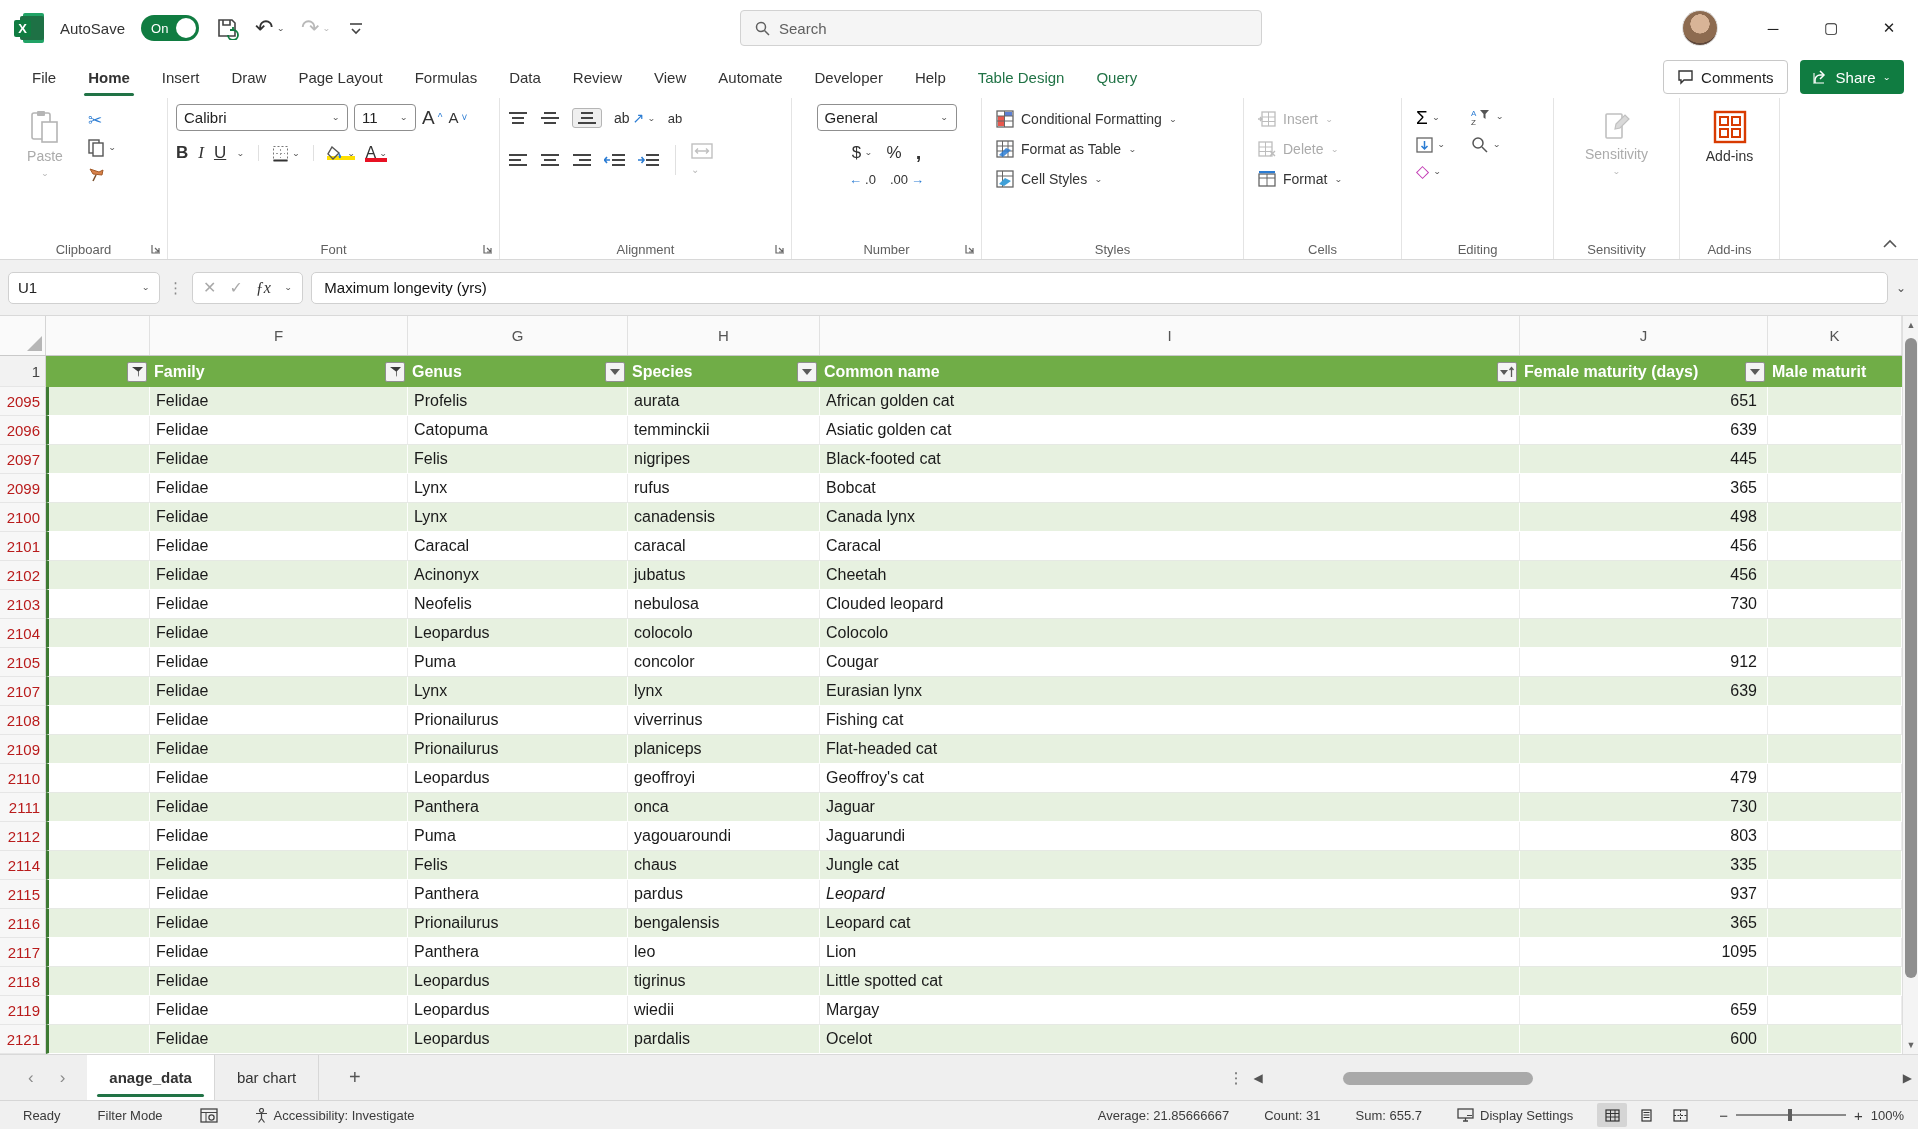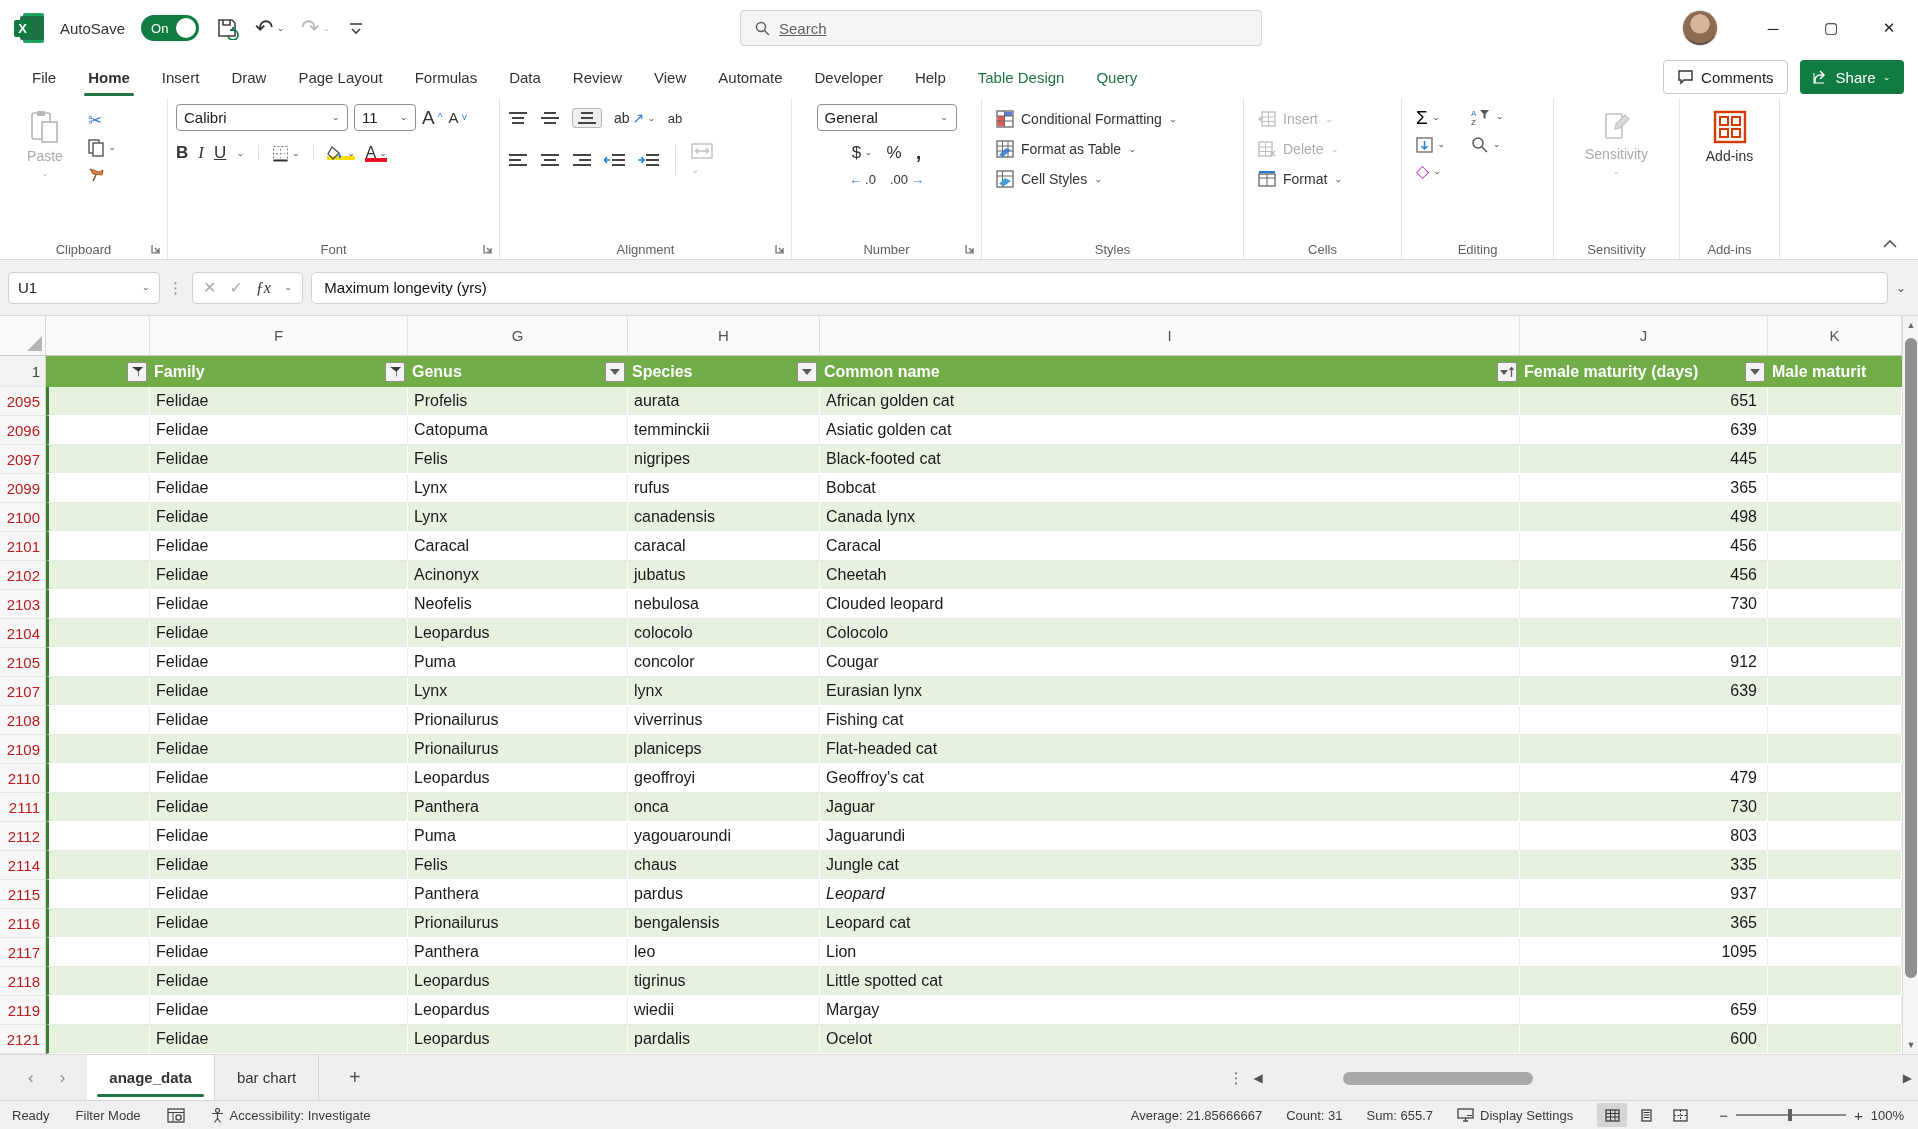--- a/index.html
+++ b/index.html
@@ -19,21 +19,21 @@
   .toggle { width:58px; height:26px; background:#107C41; border-radius:13px; position:relative; display:flex; align-items:center; }
   .toggle .on { color:#fff; font-size:13px; margin-left:10px; }
   .toggle .knob { position:absolute; right:3px; top:3px; width:20px; height:20px; border-radius:50%; background:#fff; }
   .qat-btn { display:flex; align-items:center; gap:3px; color:#333; }
   .chev { font-size:10px; color:#555; transform:scaleY(.8); }
   .disabled-ico { color:#b9b9b9 !important; }
   .undo-g { font-size:22px; color:#333; line-height:1; }
   .search-box { position:absolute; left:740px; top:10px; width:522px; height:36px; background:#f5f5f5;
     border:1px solid #d2d2d2; border-radius:4px; display:flex; align-items:center; gap:10px; padding-left:14px; }
   .search-box .mag { width:14px; height:14px; }
-  .search-box .ph { font-size:15px; color:#5f5f5f;text-decoration:underline; }
+  .search-box .ph { font-size:15px; color:#5f5f5f; }
   .tb-right { position:absolute; right:0; top:0; height:56px; display:flex; align-items:center; }
   .avatar { width:36px; height:36px; border-radius:50%; margin-right:26px;
     background:radial-gradient(circle at 50% 38%, #d8b497 0 35%, #8d6b50 36% 70%, #5f483a 71%); border:1px solid #e0e0e0; }
   .winbtn { width:58px; height:56px; display:flex; align-items:center; justify-content:center; font-size:15px; color:#222; }
 
   
   .tabrow { position:absolute; left:0; top:56px; width:1918px; height:42px; background:#fff; display:flex; align-items:flex-end; }
   .rtabs { display:flex; align-items:flex-end; height:42px; padding-left:16px; }
   .rtab { position:relative; padding:0 16px; height:42px; display:flex; align-items:center; font-size:15px; color:#333; white-space:nowrap; }
   .rtab.active { font-weight:bold; }
@@ -112,21 +112,21 @@
   .addsheet { padding:0 30px; font-size:20px; color:#555; }
   .hscroll-zone { position:absolute; right:6px; top:0; height:46px; display:flex; align-items:center; gap:10px; }
   .hs-dots { color:#666; font-size:15px; }
   .hs-arrow { color:#555; font-size:12px; }
   .hs-track { position:relative; width:620px; height:13px; }
   .hs-thumb { position:absolute; left:70px; top:0; width:190px; height:13px; background:#a9a9a9; border-radius:7px; }
 
   
   .statusbar { position:absolute; left:0; top:1100px; width:1918px; height:29px; background:#f0f0f0; border-top:1px solid #d6d6d6; display:flex; align-items:center; font-size:13px; color:#3b3b3b; }
   .sb-left { display:flex; align-items:center; gap:26px; padding-left:12px; }
-  .sb-item { display:flex; align-items:center; gap:6px; white-space:nowrap; }
+  .sb-item { display:flex; align-items:center; gap:6px; white-space:nowrap;margin-left:11px; }
   .sb-right { margin-left:auto; display:flex; align-items:center; gap:24px; padding-right:14px; }
   .viewbtns { display:flex; gap:4px; }
   .viewbtn { width:30px; height:24px; display:flex; align-items:center; justify-content:center; border-radius:2px; }
   .viewbtn.sel { background:#d5d5d5; }
   .zoomer { display:flex; align-items:center; gap:8px; }
   .ztrack { position:relative; width:110px; height:2px; background:#8a8a8a; }
   .zthumb { position:absolute; left:52px; top:-5px; width:4px; height:12px; background:#5f5f5f; }
   svg { display:block; }
 </style>
 </head>

